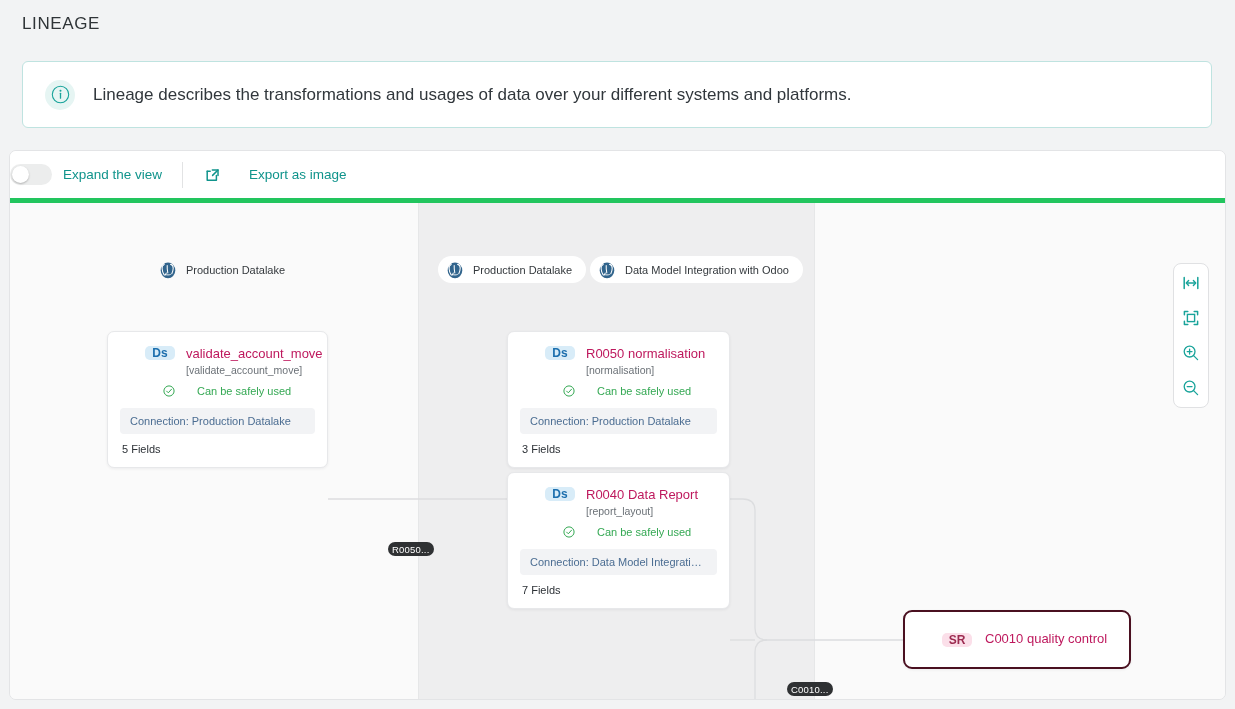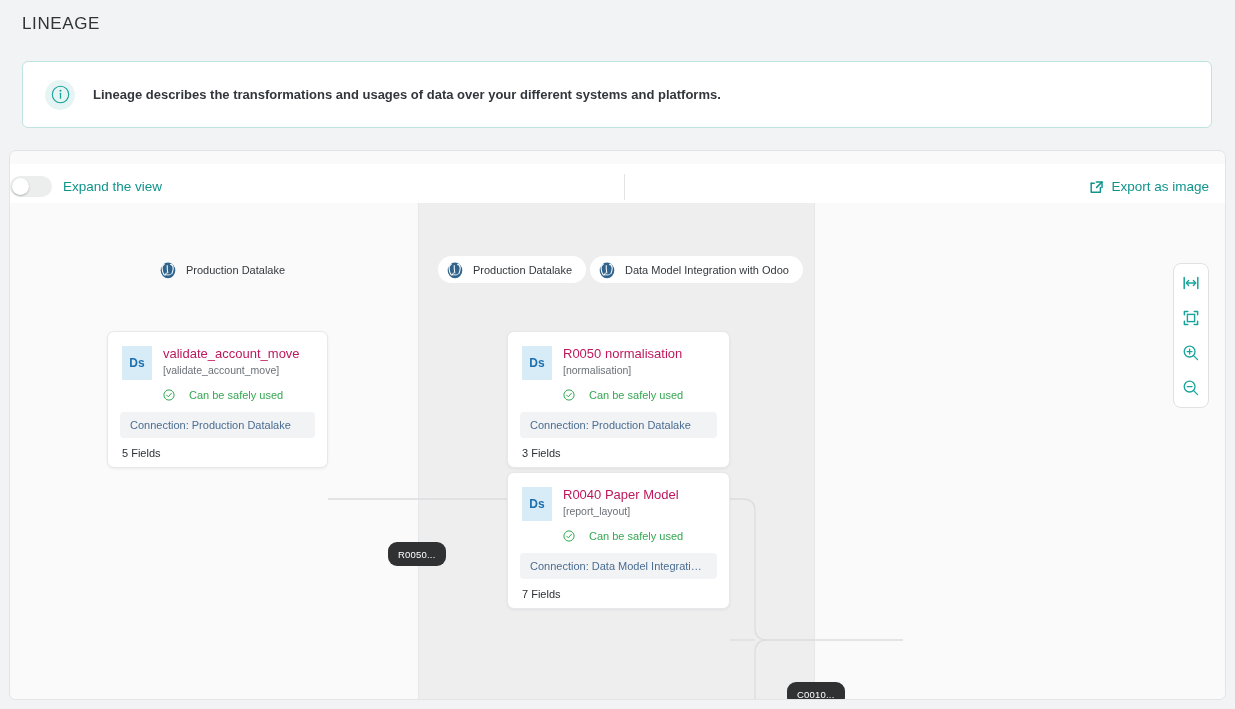--- a/index.html
+++ b/index.html
@@ -24,46 +24,46 @@
     background:#ffffff; border:1px solid #bfe3e0; border-radius:6px;
     display:flex; align-items:center; padding:0 22px;
   }
   .info-icon{
     width:30px;height:30px;border-radius:50%;
     background:#e6f5f3;
     display:flex;align-items:center;justify-content:center;
     flex:0 0 auto; margin-right:18px;
   }
   .info-icon svg{display:block}
-  .info-text{ font-size:13px; color:#31373c;font-weight:bold; }
+  .info-text{ font-size:17px; color:#31373c; }
 
   
   .graph-panel{
     position:absolute; left:9px; top:150px; width:1217px; height:550px;
     background:#fafafa; border:1px solid #e3e4e6; border-radius:7px;
     overflow:hidden;
   }
   .graph-toolbar{
-    position:absolute; left:0; top:13px; width:100%; height:52px;
-    background:#ffffff; border-bottom:7px solid #22c55e;
-    display:flex; align-items:center; justify-content:space-between;
+    position:absolute; left:0; top:0; width:100%; height:52px;
+    background:#ffffff; border-bottom:5px solid #22c55e;
+    display:flex; align-items:center; justify-content:flex-start;
     padding-right:16px;
   }
   .toggle-wrap{display:flex;align-items:center;gap:11px;}
   .toggle{
     width:42px;height:21px;border-radius:11px;background:#eceded;
     position:relative; flex:0 0 auto;
   }
   .toggle .knob{
     position:absolute;left:2px;top:2px;width:17px;height:17px;border-radius:50%;
     background:#ffffff; box-shadow:0 1px 2px rgba(0,0,0,.25);
   }
   .tb-label{font-size:13.5px;color:#10948c;}
   .tb-sep{width:1px;height:26px;background:#e2e3e4;margin:0 20px;}
-  .export-wrap{display:flex;align-items:center;gap:4px;}
+  .export-wrap{display:flex;align-items:center;gap:26px;}
   .export-wrap svg{display:block}
 
   
   .canvas{
     position:absolute; left:0; top:52px; right:0; bottom:0;
     background:#fafafa; overflow:hidden;
   }
   .band{
     position:absolute; top:0; bottom:0; left:408px; width:397px;
     background:#eeeeef;
@@ -78,44 +78,44 @@
   }
   .chip.plain{ background:transparent; }
   .chip.card{ background:#ffffff; }
   .pg-logo{flex:0 0 auto;display:block}
 
   
   .edges{position:absolute;left:0;top:0;width:100%;height:100%;}
 
   
   .edge-label{
-    position:absolute; height:24px; border-radius:9px; background:#2f3133;
+    position:absolute; height:14px; border-radius:9px; background:#2f3133;
     color:#ffffff; font-size:9.5px; letter-spacing:.2px;
-    display:flex;align-items:center;justify-content:center; padding:0 10px;
+    display:flex;align-items:center;justify-content:center; padding:0 4px;
     white-space:nowrap;
   }
 
   
   .node{
     position:absolute; background:#ffffff; border:1px solid #e7e8ea;
     border-radius:7px; box-shadow:0 1px 3px rgba(16,24,40,.06);
   }
   .node.selected{ border:2px solid #4a1020; border-radius:9px; }
   .node-head{ display:flex; padding:14px 14px 0 14px; gap:11px; }
   .badge{
-    width:30px;height:34px;border-radius:0;flex:0 0 auto;
+    width:30px;height:14px;border-radius:5px;flex:0 0 auto;
     display:flex;align-items:center;justify-content:center;
-    font-size:12px;font-weight:600;
+    font-size:12px;font-weight:600;margin-left:23px;
   }
   .badge.ds{ background:#d8ecf8; color:#1c6fae; }
   .badge.sr{ background:#fbdfe9; color:#9c2b50; }
   .node-title{ font-size:13px; color:#be185d; line-height:1.25;text-align:center; }
   .node-sub{ font-size:10.5px; color:#6b7177; margin-top:2px; }
   .safe{
-    display:flex;align-items:flex-start;gap:14px;
+    display:flex;align-items:flex-start;gap:22px;
     margin:9px 0 0 55px; font-size:11px; color:#34a853;
   }
   .safe svg{display:block}
   .conn{
     margin:11px 12px 0 12px; background:#f2f3f5; border-radius:4px;
     padding:7px 10px; font-size:11px; color:#4b6d92;
     white-space:nowrap; overflow:hidden; text-overflow:ellipsis;
   }
   .fields{ margin:9px 14px 12px 14px; font-size:11px; color:#2c3136; }
 
@@ -259,35 +259,39 @@
         <span>Can be safely used</span>
       </div>
       <div class="conn">Connection: Production Datalake</div>
       <div class="fields">3 Fields</div>
     </div>
 
     <div class="node" style="left:497px; top:269px; width:223px; height:137px;">
       <div class="node-head">
         <span class="badge ds">Ds</span>
         <span>
-          <div class="node-title">R0040 Paper Model</div>
+          <div class="node-title">R0040 Data Report</div>
           <div class="node-sub">[report_layout]</div>
         </span>
       </div>
       <div class="safe">
         <svg width="12" height="12" viewBox="0 0 12 12">
           <circle cx="6" cy="6" r="5.1" fill="none" stroke="#34a853" stroke-width="1"></circle>
           <path d="M3.6 6.1 L5.3 7.8 L8.5 4.2" fill="none" stroke="#34a853" stroke-width="1" stroke-linecap="round" stroke-linejoin="round"></path>
         </svg>
         <span>Can be safely used</span>
       </div>
       <div class="conn">Connection: Data Model Integration wit...</div>
       <div class="fields">7 Fields</div>
     </div>
 
+    <div class="node compact selected" style="left:893px; top:407px; width:228px; height:59px;">
+      <span class="badge sr">SR</span>
+      <span class="node-title">C0010 quality control</span>
+    </div>
 
     <div class="zoom-controls">
       <button>
         <svg width="20" height="20" viewBox="0 0 20 20">
           <path d="M3.2 4.5V15.5M16.8 4.5V15.5" stroke="#18a39a" stroke-width="1.5" stroke-linecap="round"></path>
           <path d="M5.6 10H14.4" stroke="#18a39a" stroke-width="1.4" stroke-linecap="round"></path>
           <path d="M7.6 7.6L5.3 10l2.3 2.4M12.4 7.6L14.7 10l-2.3 2.4" fill="none" stroke="#18a39a" stroke-width="1.4" stroke-linecap="round" stroke-linejoin="round"></path>
         </svg>
       </button>
       <button>

